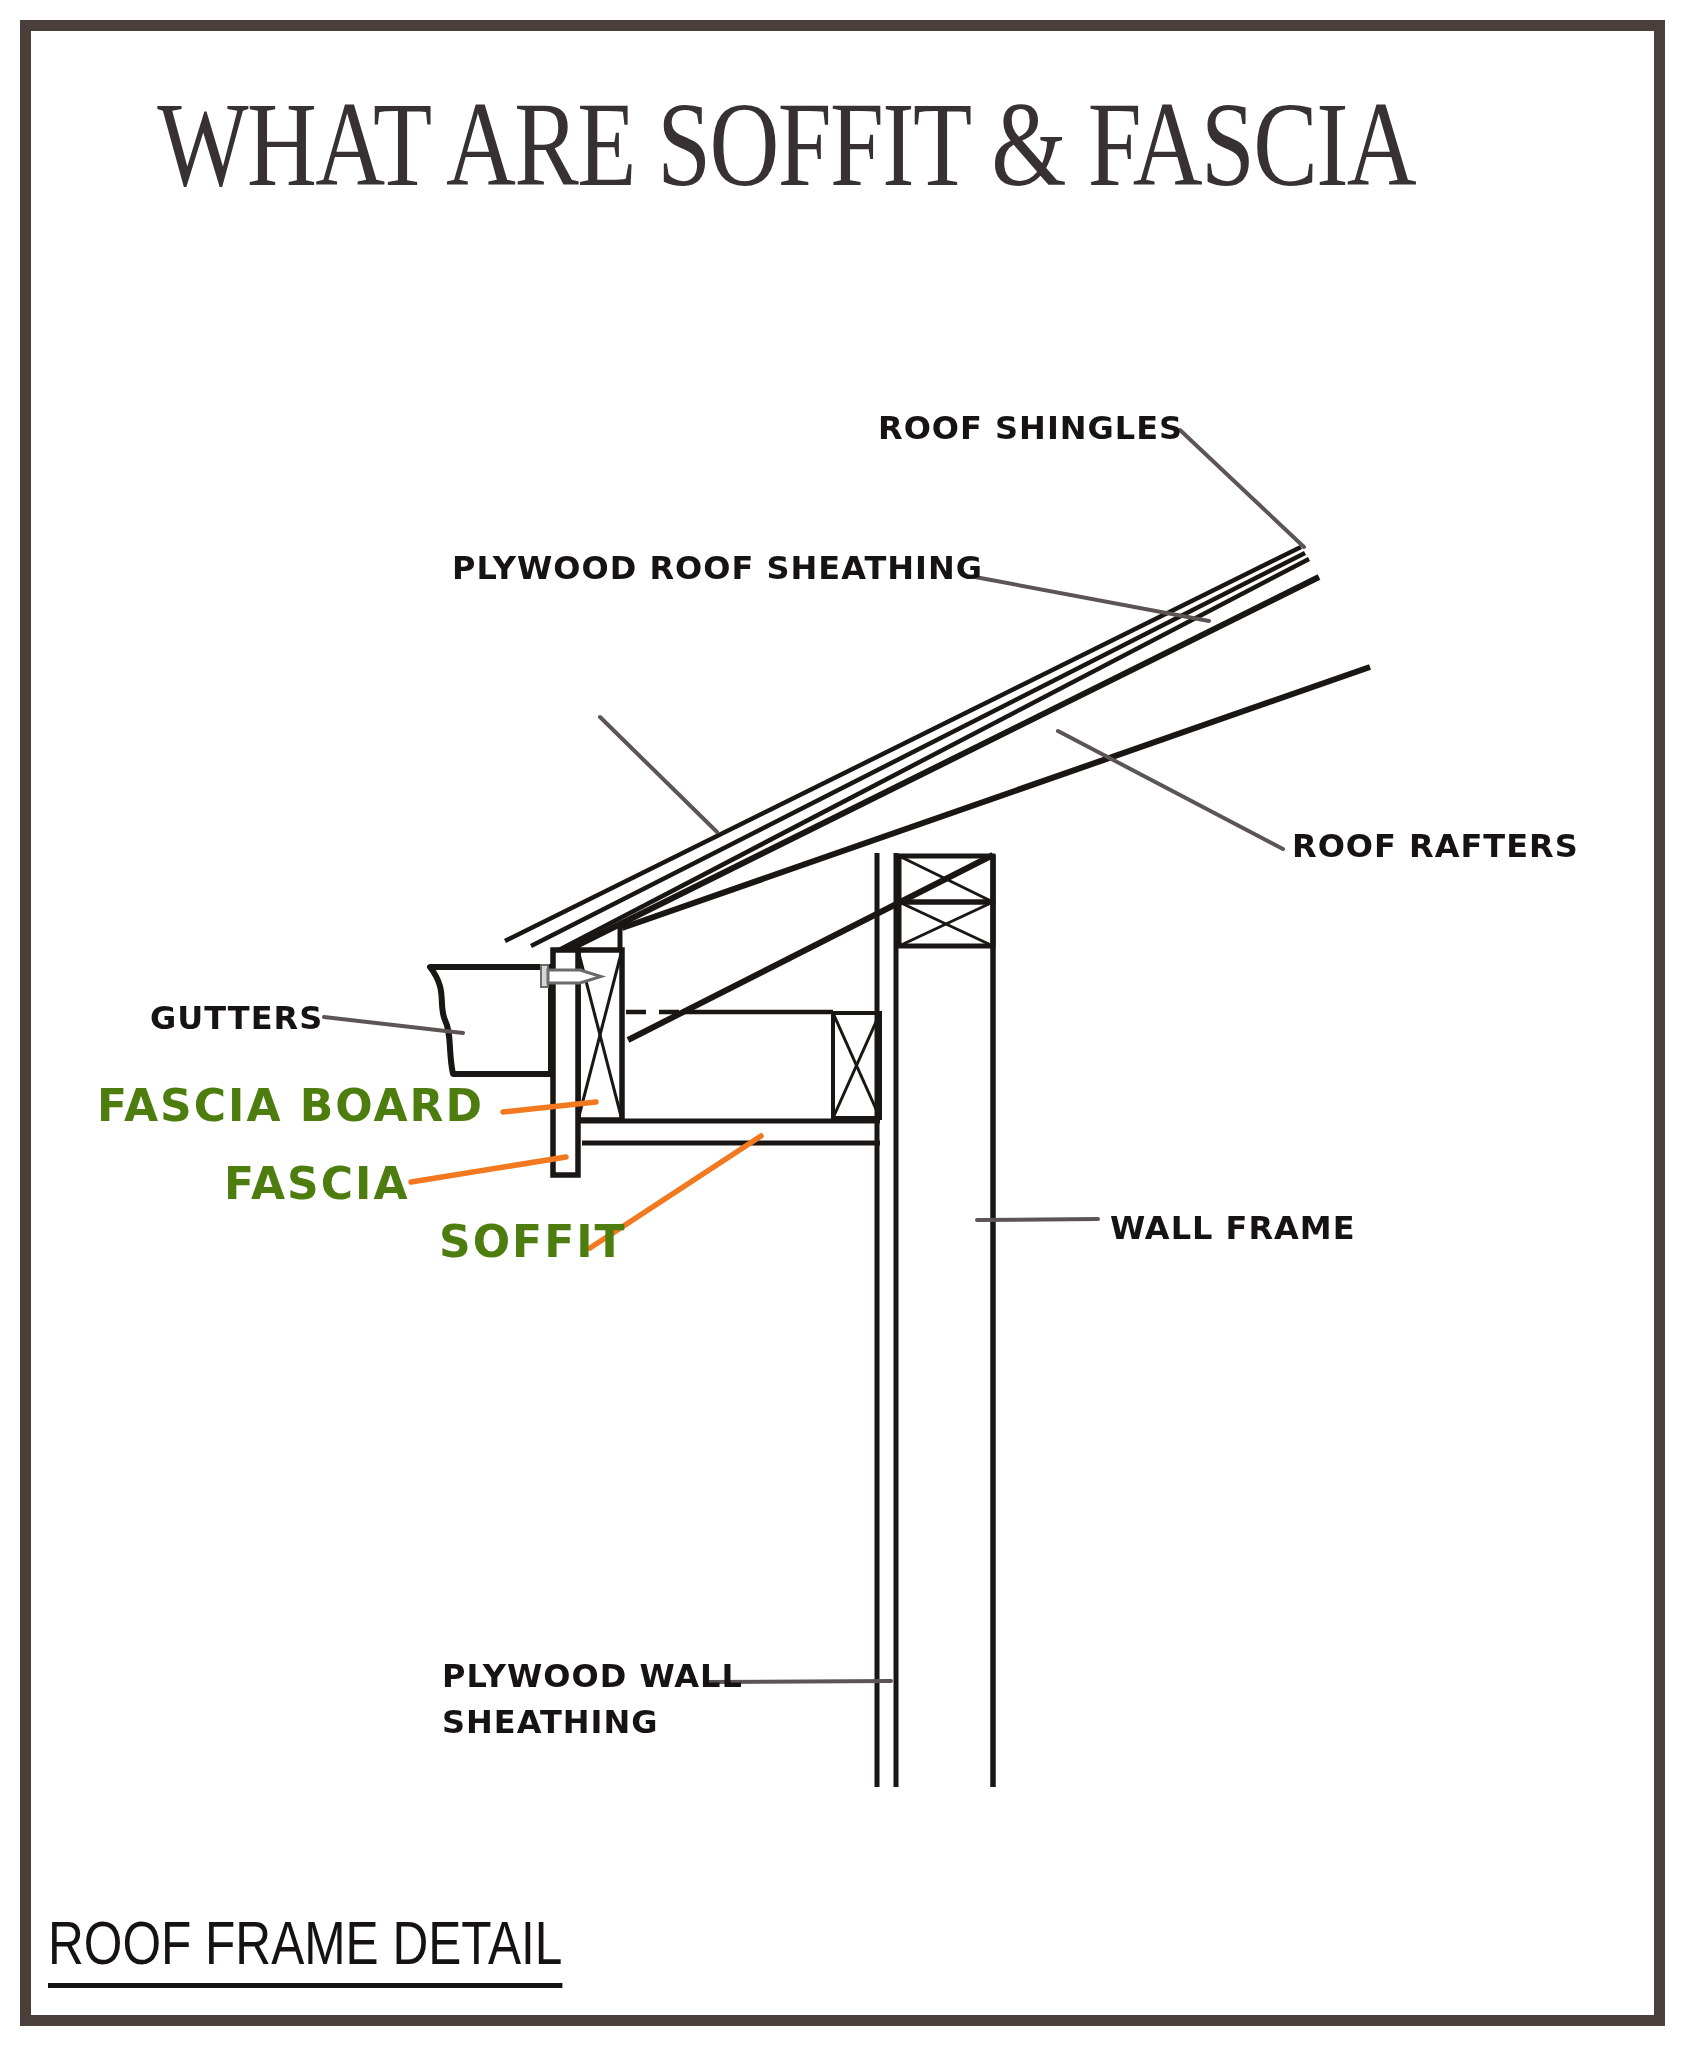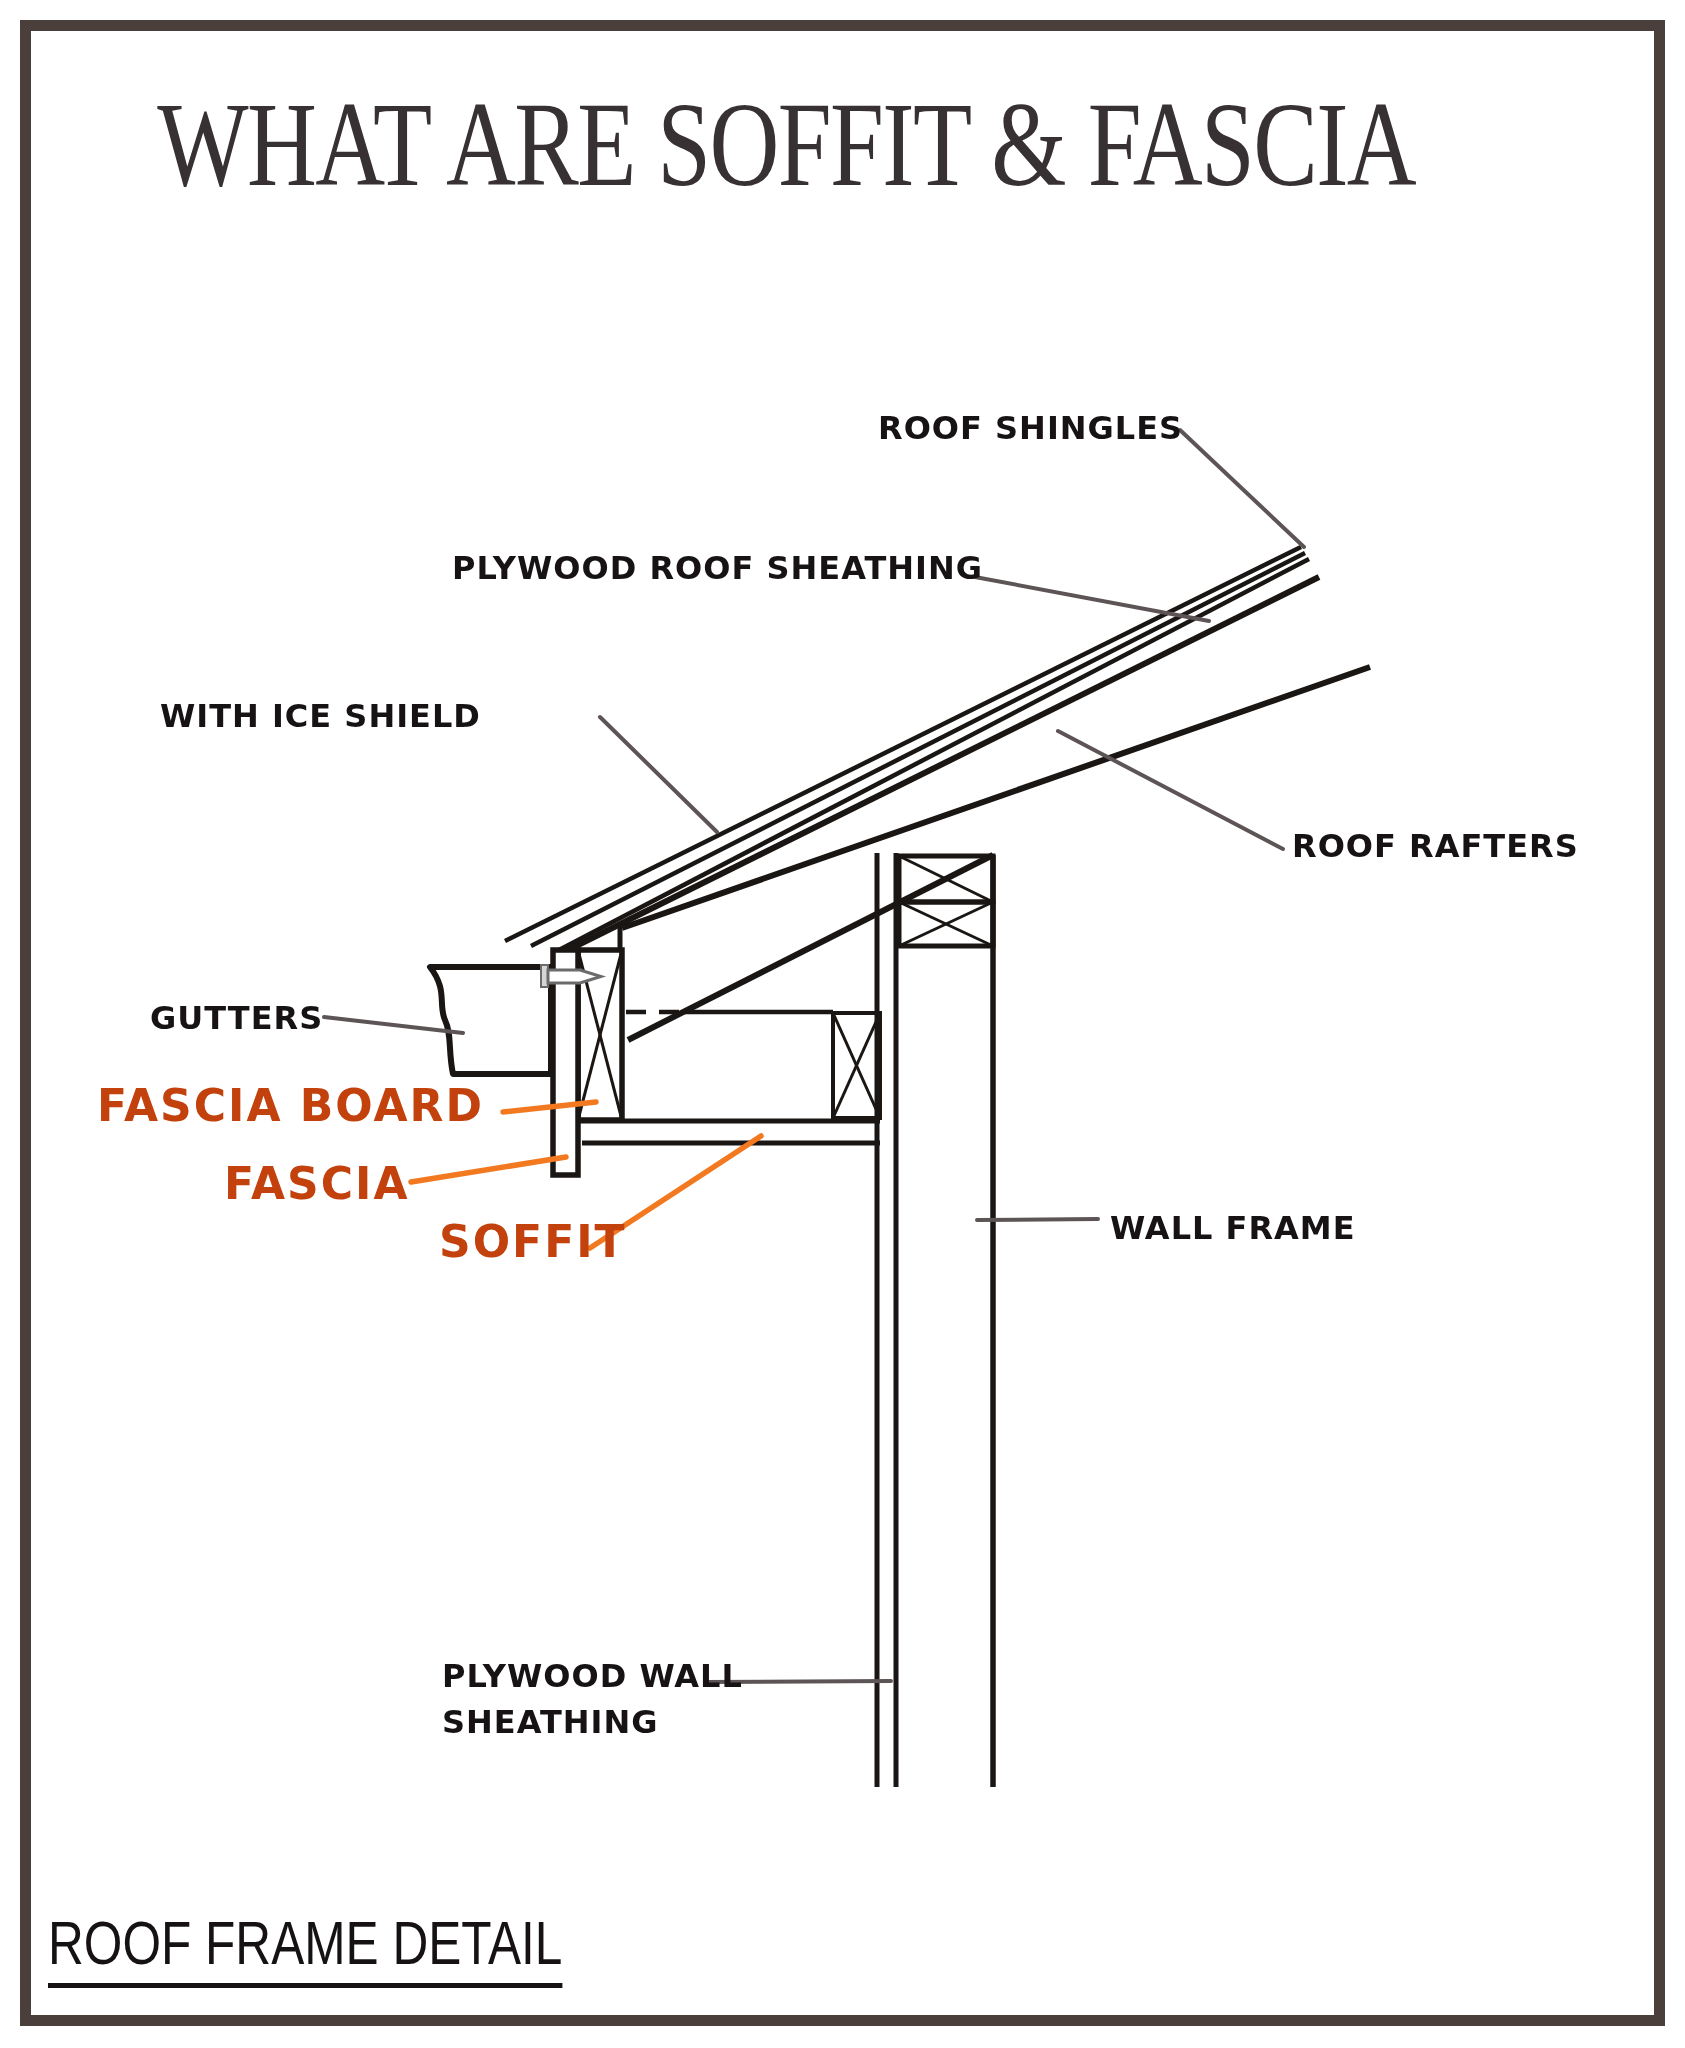--- a/index.html
+++ b/index.html
@@ -21,21 +21,21 @@
     line-height:1;letter-spacing:-2px;white-space:nowrap;
     transform:scaleX(0.80);transform-origin:center;
   }
   svg.diagram{position:absolute;left:0;top:0;width:1685px;height:2048px;}
   .lbl{
     position:absolute;white-space:nowrap;line-height:46px;
     font-size:32px;font-weight:600;letter-spacing:1px;color:#171314;
   }
   .lbl-red{
     position:absolute;white-space:nowrap;line-height:1.2;
-    font-size:44px;font-weight:700;letter-spacing:2px;color:#c2410c;
+    font-size:44px;font-weight:700;letter-spacing:2px;color:#4d7c0f;
   }
   .caption-wrap{position:absolute;left:48px;top:1912px;}
   .caption{
     display:inline-block;font-family:"Liberation Sans", sans-serif;
     font-size:62px;font-weight:400;color:#161112;line-height:1;
     padding-bottom:9px;border-bottom:5px solid #161112;white-space:nowrap;
     transform:scaleX(0.80);transform-origin:left center;
   }
 </style>
 </head>
@@ -110,21 +110,20 @@
   <g stroke="#f2791f" stroke-width="5.5" stroke-linecap="round">
     <line x1="503" y1="1112" x2="596" y2="1102"></line>
     <line x1="411" y1="1182" x2="566" y2="1157"></line>
     <line x1="590" y1="1248" x2="761" y2="1136"></line>
   </g>
 </svg>
 
 <div class="lbl" style="left:878px;top:405px;">ROOF SHINGLES</div>
 <div class="lbl" style="left:452px;top:545px;">PLYWOOD ROOF SHEATHING</div>
 <div class="lbl" style="left:160px;top:693px;">
-  <div>WITH ICE SHIELD</div>
 </div>
 <div class="lbl" style="left:1292px;top:823px;">ROOF RAFTERS</div>
 <div class="lbl" style="left:150px;top:995px;">GUTTERS</div>
 <div class="lbl" style="left:1110px;top:1193px;margin-top:12px;">WALL FRAME</div>
 <div class="lbl" style="left:442px;top:1653px;">
   <div>PLYWOOD WALL</div>
   <div>SHEATHING</div>
 </div>
 
 <div class="lbl-red" style="left:97px;top:1080px;">FASCIA BOARD</div>

